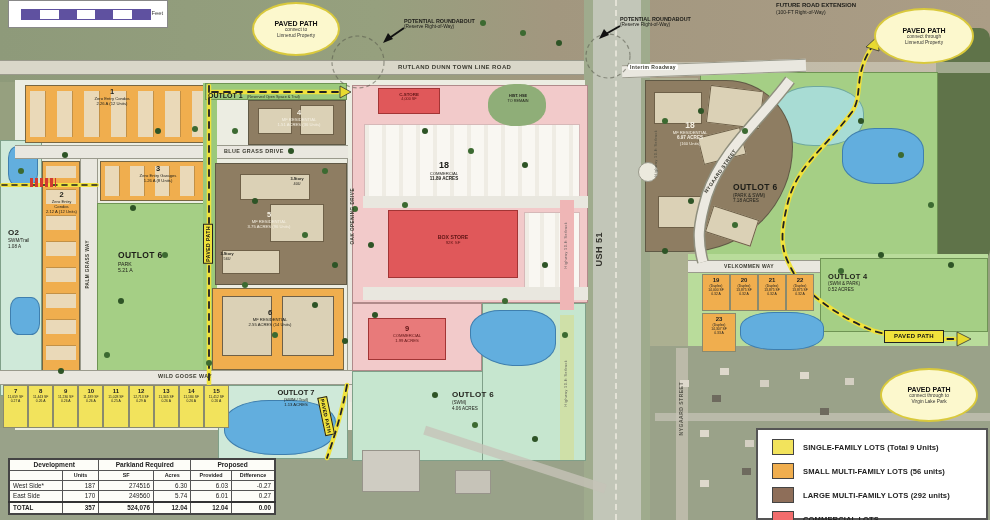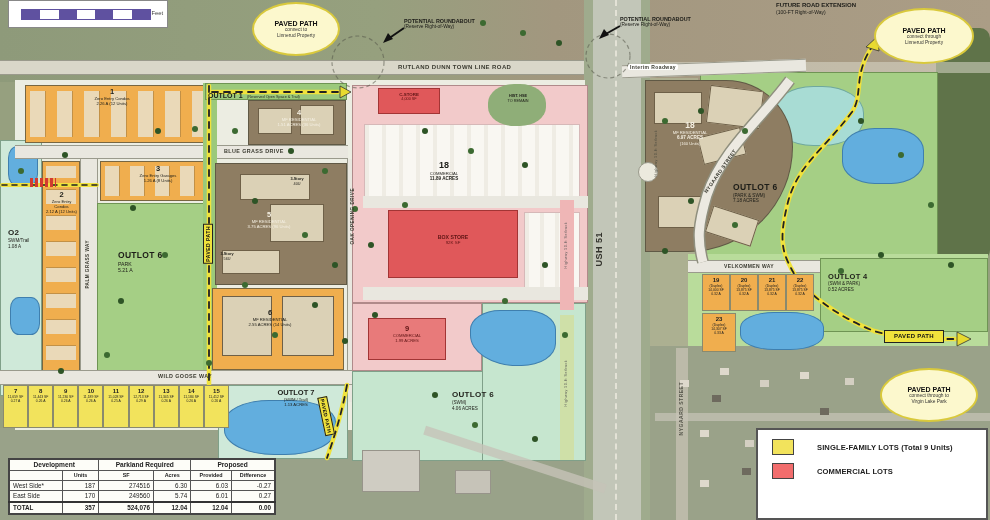--- a/index.html
+++ b/index.html
@@ -34,21 +34,21 @@
   .bld{position:absolute;background:#dbd1b6;border:1px solid #6e6048;box-sizing:border-box;z-index:6;}
   #ptable{position:absolute;left:8px;top:458px;width:268px;background:#fdfdf8;border:2px solid #444;
           border-collapse:collapse;z-index:70;}
   #ptable td,#ptable th{border:1px solid #555;font-size:6.3px;padding:0 3px;line-height:1.55;}
   #ptable .grp{font-weight:bold;text-align:center;font-size:6.6px;}
   #ptable .sub{font-weight:bold;text-align:center;font-size:5.4px;}
   #ptable .r{text-align:right;}
   #ptable .tot td{font-weight:bold;border-top:2px solid #333;}
   #legend{position:absolute;left:756px;top:428px;width:232px;height:92px;background:#fff;
           border:2px solid #555;z-index:70;padding:9px 0 0 14px;box-sizing:border-box;}
-  .leg-row{display:flex;align-items:center;margin-bottom:8px;gap:14px;}
+  .leg-row{display:flex;align-items:center;margin-bottom:8px;}
   .leg-sw{width:20px;height:14px;border:1px solid #444;margin-right:9px;flex:none;}
   .leg-lb{font-size:7.6px;font-weight:bold;color:#222;letter-spacing:.1px;}
   #scalebar{position:absolute;left:8px;top:0;width:158px;height:26px;background:#fff;border:1px solid #888;z-index:60;}
   #scalebar .bar{position:absolute;left:12px;top:8px;width:128px;height:9px;border:1px solid #5f51a0;display:flex;}
   #scalebar .seg{flex:1;}
   #scalebar .ft{position:absolute;right:4px;top:9px;font-size:5.8px;color:#444;}
   .banner{position:absolute;background:#f0e23c;border:1px solid #222;color:#111;font-weight:bold;
           font-size:6px;text-align:center;line-height:10px;z-index:50;letter-spacing:.3px;}
 </style>
 </head>
@@ -474,18 +474,26 @@
     </tr>
   </tbody>
     </table>
 
   <div id="legend">
     <div class="leg-row">
       <div class="leg-sw" style="background-color: rgb(242, 227, 92);"></div>
       <span class="leg-lb">SINGLE-FAMILY LOTS (Total 9 Units)</span>
     </div>
     <div class="leg-row">
+      <div class="leg-sw" style="background-color: rgb(240, 174, 78);"></div>
+      <span class="leg-lb">SMALL MULTI-FAMILY LOTS (56 units)</span>
+    </div>
+    <div class="leg-row">
+      <div class="leg-sw" style="background-color: rgb(142, 110, 89);"></div>
+      <span class="leg-lb">LARGE MULTI-FAMILY LOTS (292 units)</span>
+    </div>
+    <div class="leg-row">
       <div class="leg-sw" style="background-color: rgb(242, 109, 109);"></div>
       <span class="leg-lb">COMMERCIAL LOTS</span>
     </div>
   </div>
 
 </div>
 
 </body></html>

